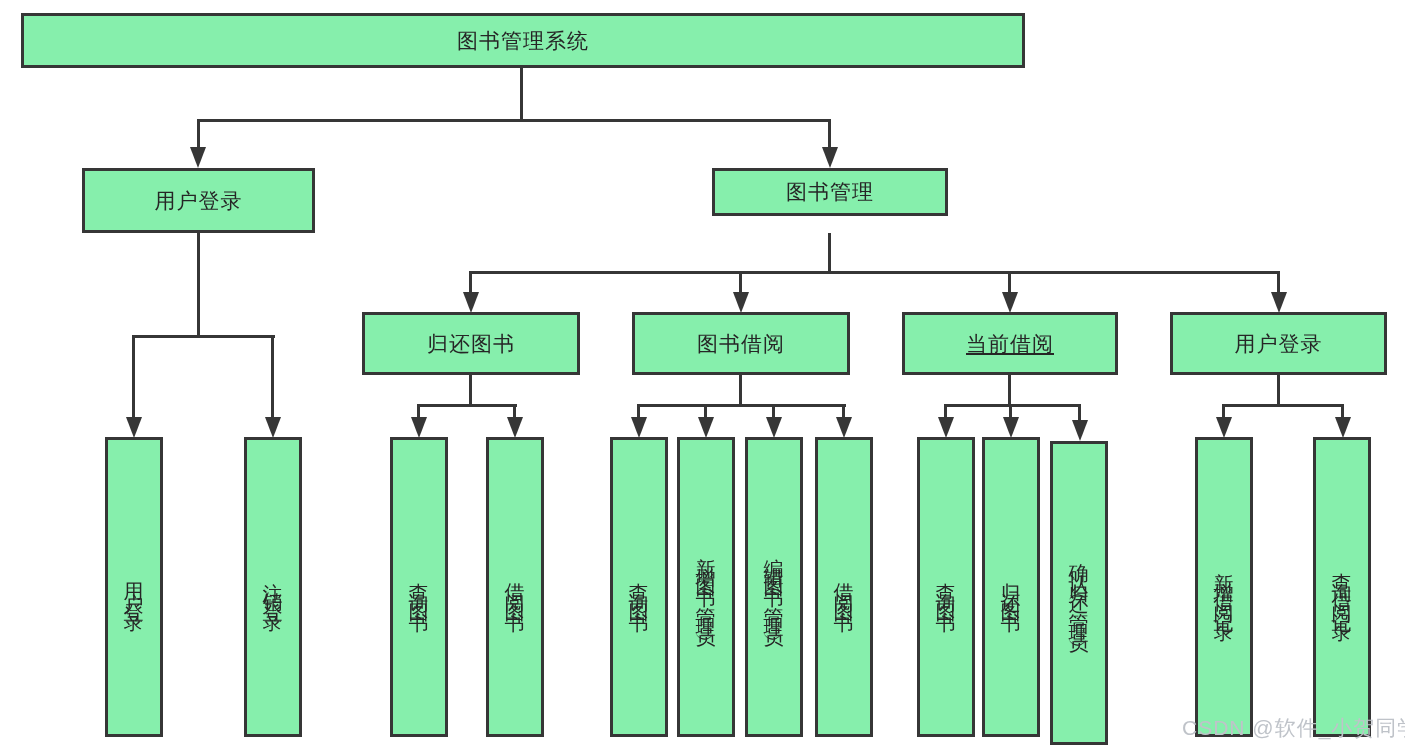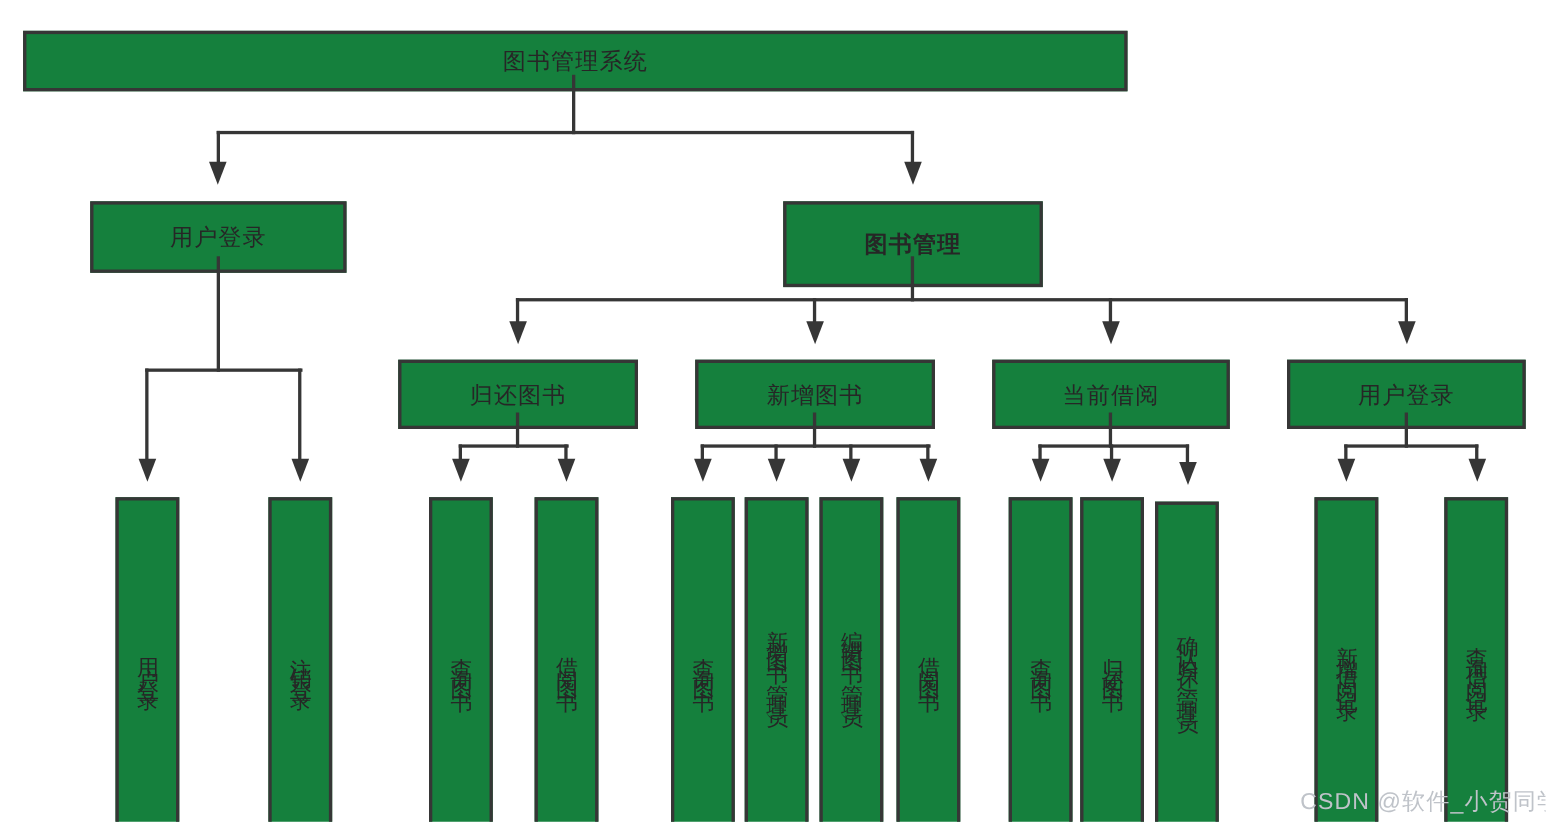--- a/index.html
+++ b/index.html
@@ -12,26 +12,25 @@
   body{
     width:1405px;height:747px;position:relative;overflow:hidden;
     background:var(--background);
     font-family:"Liberation Sans","DejaVu Sans",sans-serif;
     color:var(--text);
   }
   .stage{position:absolute;left:0;top:0;width:1405px;height:747px;}
   .node{
     position:absolute;
     border:3px solid var(--line);
-    background:#15803d;
+    background:#86efac;
     display:flex;align-items:center;justify-content:center;
     box-sizing:border-box;
     font-size:21px;
     letter-spacing:1px;
-    margin-top:15px;
   }
   .leaf{
     writing-mode:vertical-rl;
     font-size:20px;
     letter-spacing:10px;
     line-height:1;
     text-align:center;
   }
   .hline,.vline{position:absolute;background:var(--line);}
   .hline{height:3px;}
@@ -60,43 +59,43 @@
   <div class="node" style="left:21px;top:13px;width:1004px;height:55px;">图书管理系统</div>
 
   <div class="vline" style="left:520px;top:68px;height:54px;"></div>
   <div class="hline" style="left:197px;top:119px;width:634px;"></div>
   <div class="vline" style="left:197px;top:119px;height:31px;"></div>
   <div class="arrow" style="left:190px;top:147px;"></div>
   <div class="vline" style="left:828px;top:119px;height:31px;"></div>
   <div class="arrow" style="left:822px;top:147px;"></div>
 
   <div class="node" style="left:82px;top:168px;width:233px;height:65px;">用户登录</div>
-  <div class="node" style="left:712px;top:168px;width:236px;height:78px;font-weight:bold;">图书管理</div>
+  <div class="node" style="left:712px;top:168px;width:236px;height:48px;">图书管理</div>
 
   <div class="vline" style="left:197px;top:233px;height:105px;"></div>
   <div class="hline" style="left:132px;top:335px;width:143px;"></div>
   <div class="vline" style="left:132px;top:335px;height:85px;"></div>
   <div class="arrow" style="left:126px;top:417px;"></div>
   <div class="vline" style="left:271px;top:335px;height:85px;"></div>
   <div class="arrow" style="left:265px;top:417px;"></div>
 
   <div class="vline" style="left:828px;top:233px;height:41px;"></div>
   <div class="hline" style="left:469px;top:271px;width:811px;"></div>
   <div class="vline" style="left:469px;top:271px;height:23px;"></div>
   <div class="arrow" style="left:463px;top:292px;"></div>
   <div class="vline" style="left:739px;top:271px;height:23px;"></div>
   <div class="arrow" style="left:733px;top:292px;"></div>
   <div class="vline" style="left:1008px;top:271px;height:23px;"></div>
   <div class="arrow" style="left:1002px;top:292px;"></div>
   <div class="vline" style="left:1277px;top:271px;height:23px;"></div>
   <div class="arrow" style="left:1271px;top:292px;"></div>
 
   <div class="node" style="left:362px;top:312px;width:218px;height:63px;">归还图书</div>
-  <div class="node" style="left:632px;top:312px;width:218px;height:63px;">新增图书</div>
-  <div class="node" style="left:902px;top:312px;width:216px;height:63px;">当前借阅</div>
+  <div class="node" style="left:632px;top:312px;width:218px;height:63px;">图书借阅</div>
+  <div class="node" style="left:902px;top:312px;width:216px;height:63px;text-decoration:underline;">当前借阅</div>
   <div class="node" style="left:1170px;top:312px;width:217px;height:63px;">用户登录</div>
 
   <div class="vline" style="left:469px;top:375px;height:32px;"></div>
   <div class="hline" style="left:417px;top:404px;width:100px;"></div>
   <div class="vline" style="left:417px;top:404px;height:15px;"></div>
   <div class="arrow" style="left:411px;top:417px;"></div>
   <div class="vline" style="left:513px;top:404px;height:15px;"></div>
   <div class="arrow" style="left:507px;top:417px;"></div>
 
   <div class="vline" style="left:739px;top:375px;height:32px;"></div>

